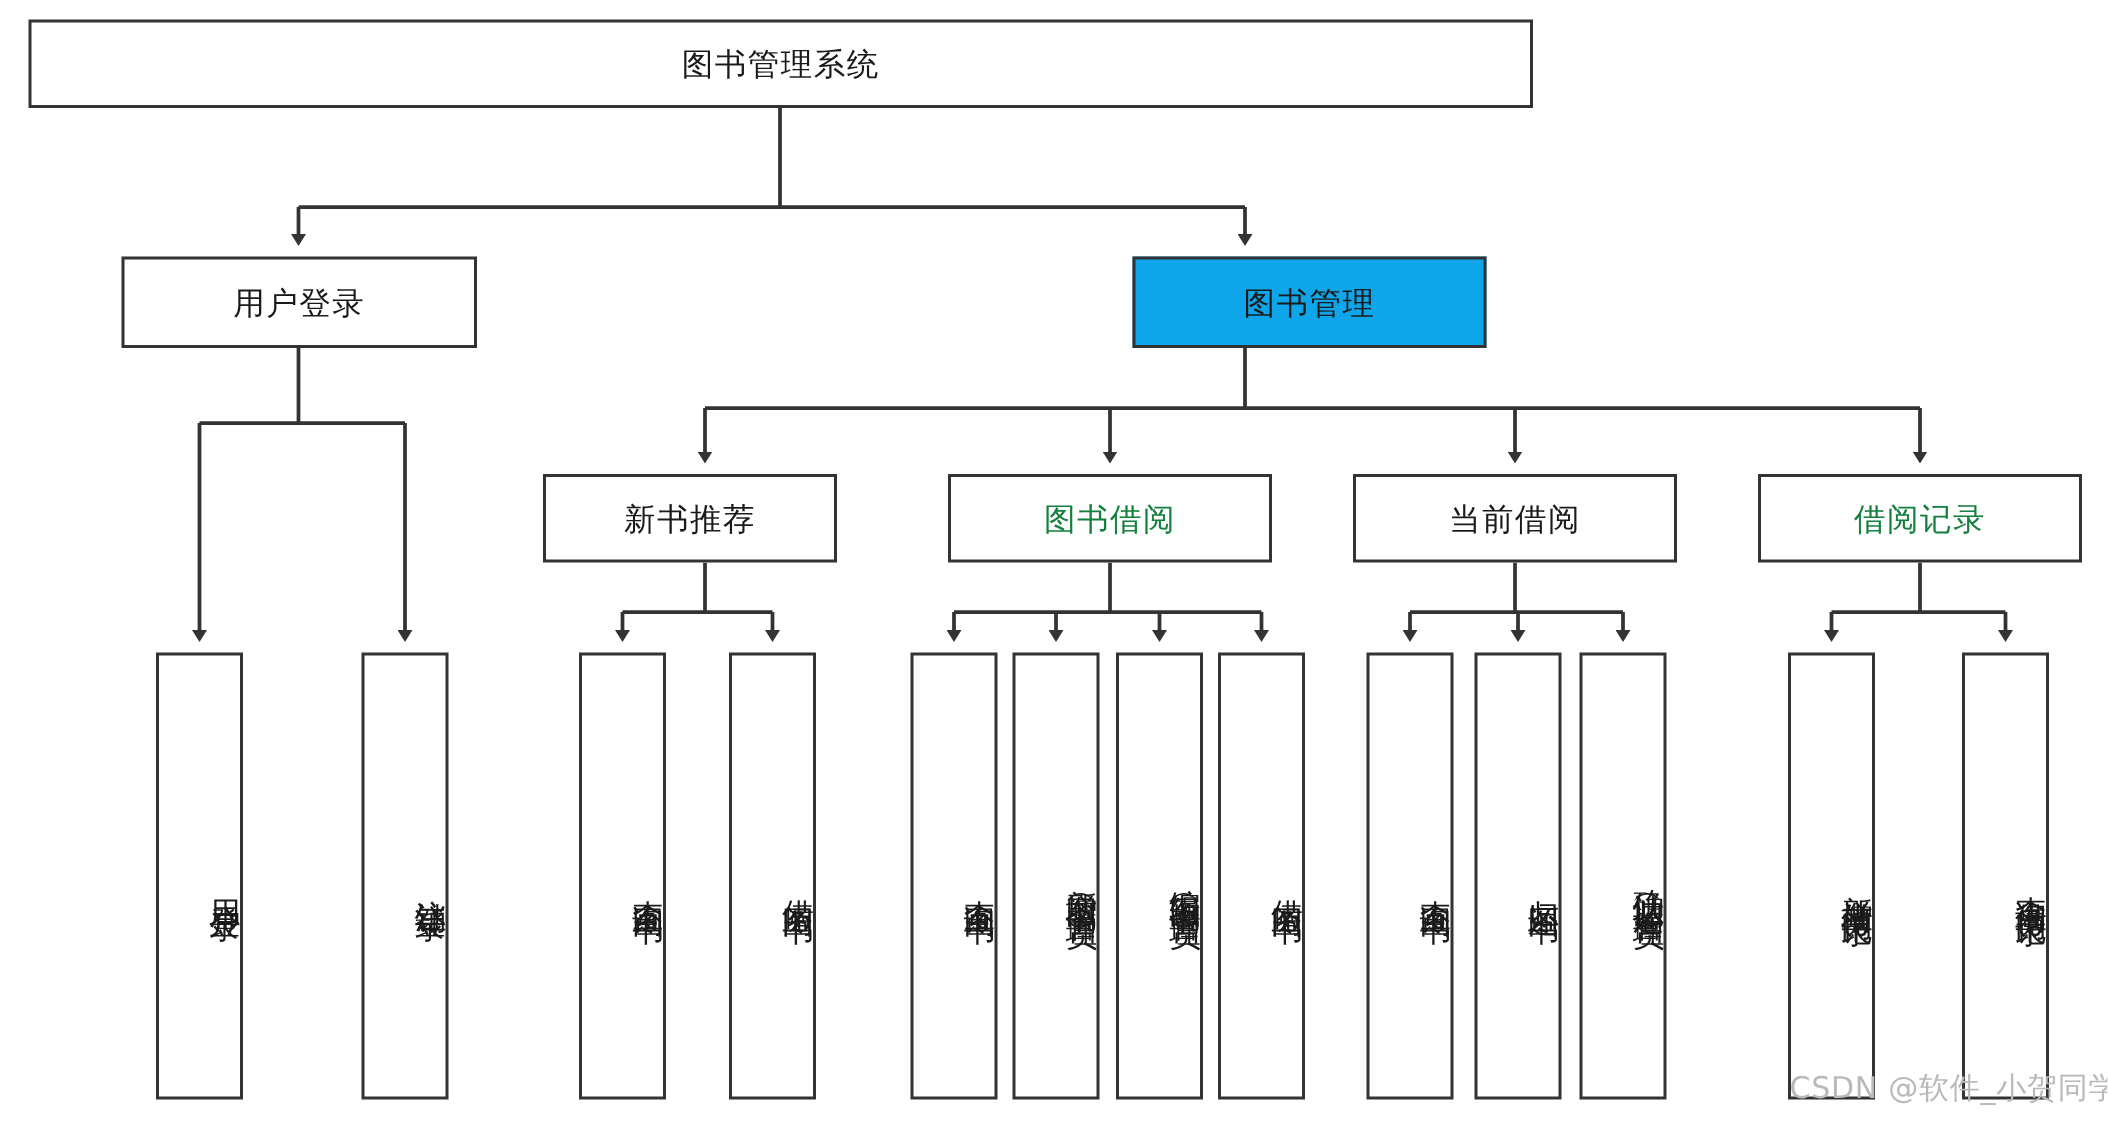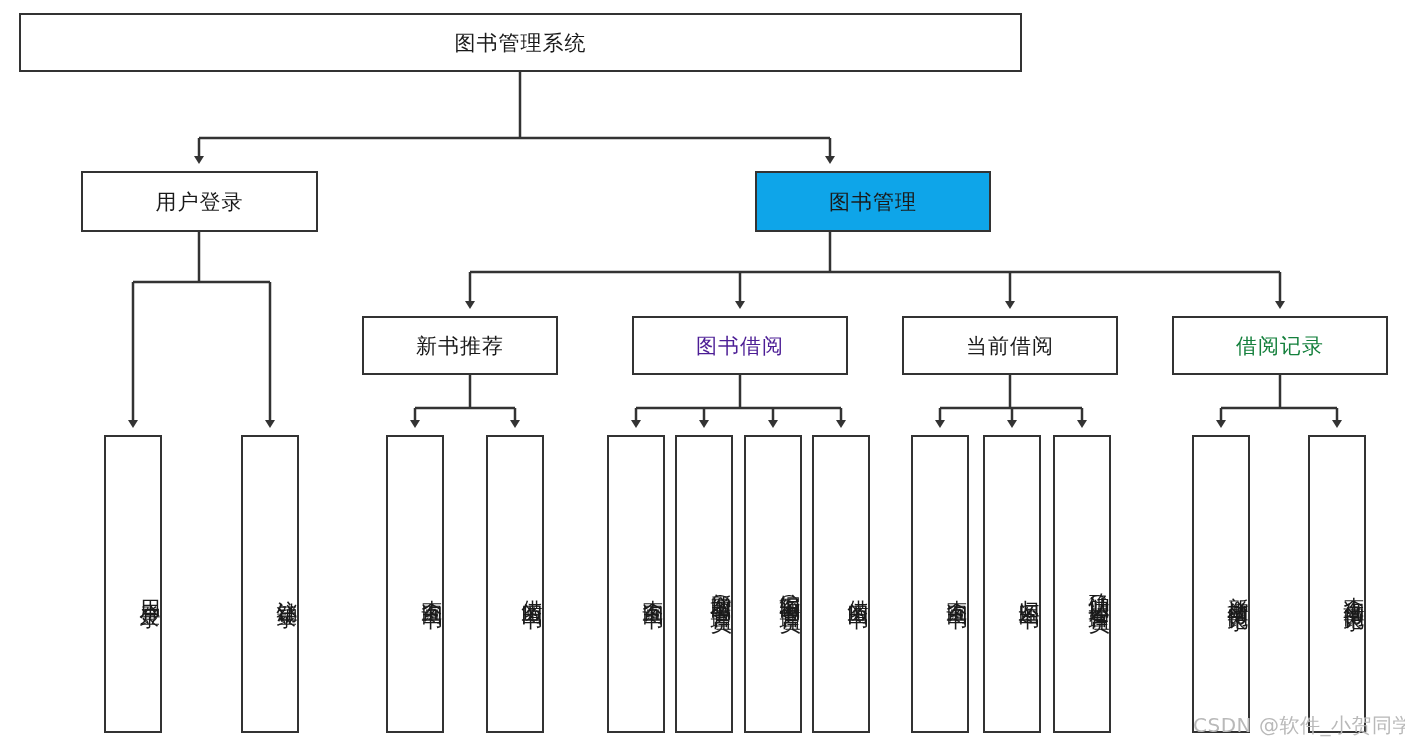--- a/index.html
+++ b/index.html
@@ -127,21 +127,21 @@
   <div class="node horiz" id="l2-0" style="left: 81px; top: 171px; width: 237px; height: 61px; border-color: rgb(51, 51, 51); background: rgb(255, 255, 255); color: rgb(26, 26, 26);">
     <span>用户登录</span>
   </div>
   <div class="node horiz" id="l2-1" style="left: 711px; top: 171px; width: 236px; height: 61px; border-color: rgb(51, 51, 51); background: #0ea5e9; color: rgb(26, 26, 26); margin-left: 44px;">
     <span>图书管理</span>
   </div>
 
   <div class="node horiz" id="l3-0" style="left: 362px; top: 316px; width: 196px; height: 59px; border-color: rgb(51, 51, 51); background: rgb(255, 255, 255); color: rgb(26, 26, 26);">
     <span>新书推荐</span>
   </div>
-  <div class="node horiz" id="l3-1" style="left: 632px; top: 316px; width: 216px; height: 59px; border-color: rgb(51, 51, 51); background: rgb(255, 255, 255); color: #4c1d95; font-family: Liberation Serif, serif;">
+  <div class="node horiz" id="l3-1" style="left: 632px; top: 316px; width: 216px; height: 59px; border-color: rgb(51, 51, 51); background: rgb(255, 255, 255); color: #15803d; font-family: Liberation Serif, serif;">
     <span>图书借阅</span>
   </div>
   <div class="node horiz" id="l3-2" style="left: 902px; top: 316px; width: 216px; height: 59px; border-color: rgb(51, 51, 51); background: rgb(255, 255, 255); color: rgb(26, 26, 26);">
     <span>当前借阅</span>
   </div>
   <div class="node horiz" id="l3-3" style="left: 1172px; top: 316px; width: 216px; height: 59px; border-color: rgb(51, 51, 51); background: rgb(255, 255, 255); color: #15803d;">
     <span>借阅记录</span>
   </div>
 
   <div class="node vert" id="leaf-0" style="left: 104px; top: 435px; width: 58px; height: 298px; border-color: rgb(51, 51, 51); background: rgb(255, 255, 255); color: rgb(26, 26, 26);">

